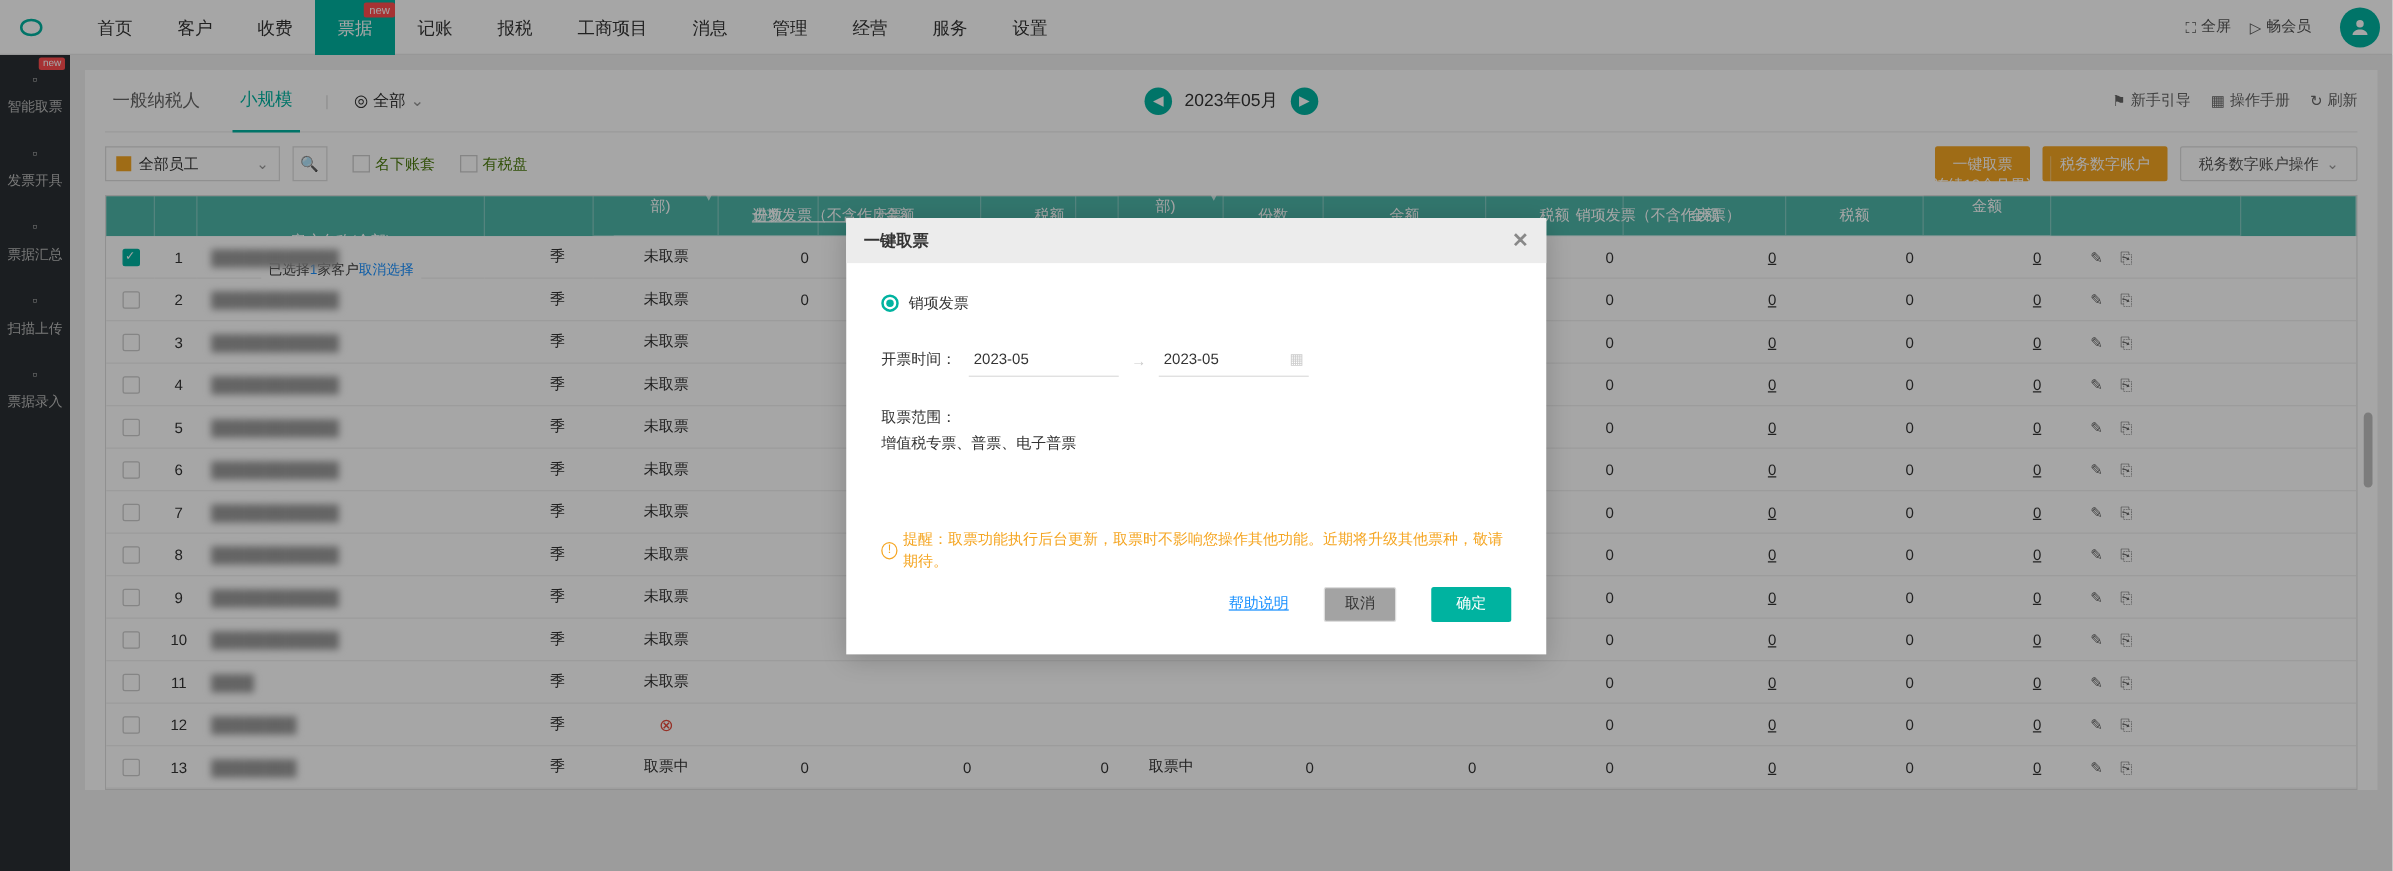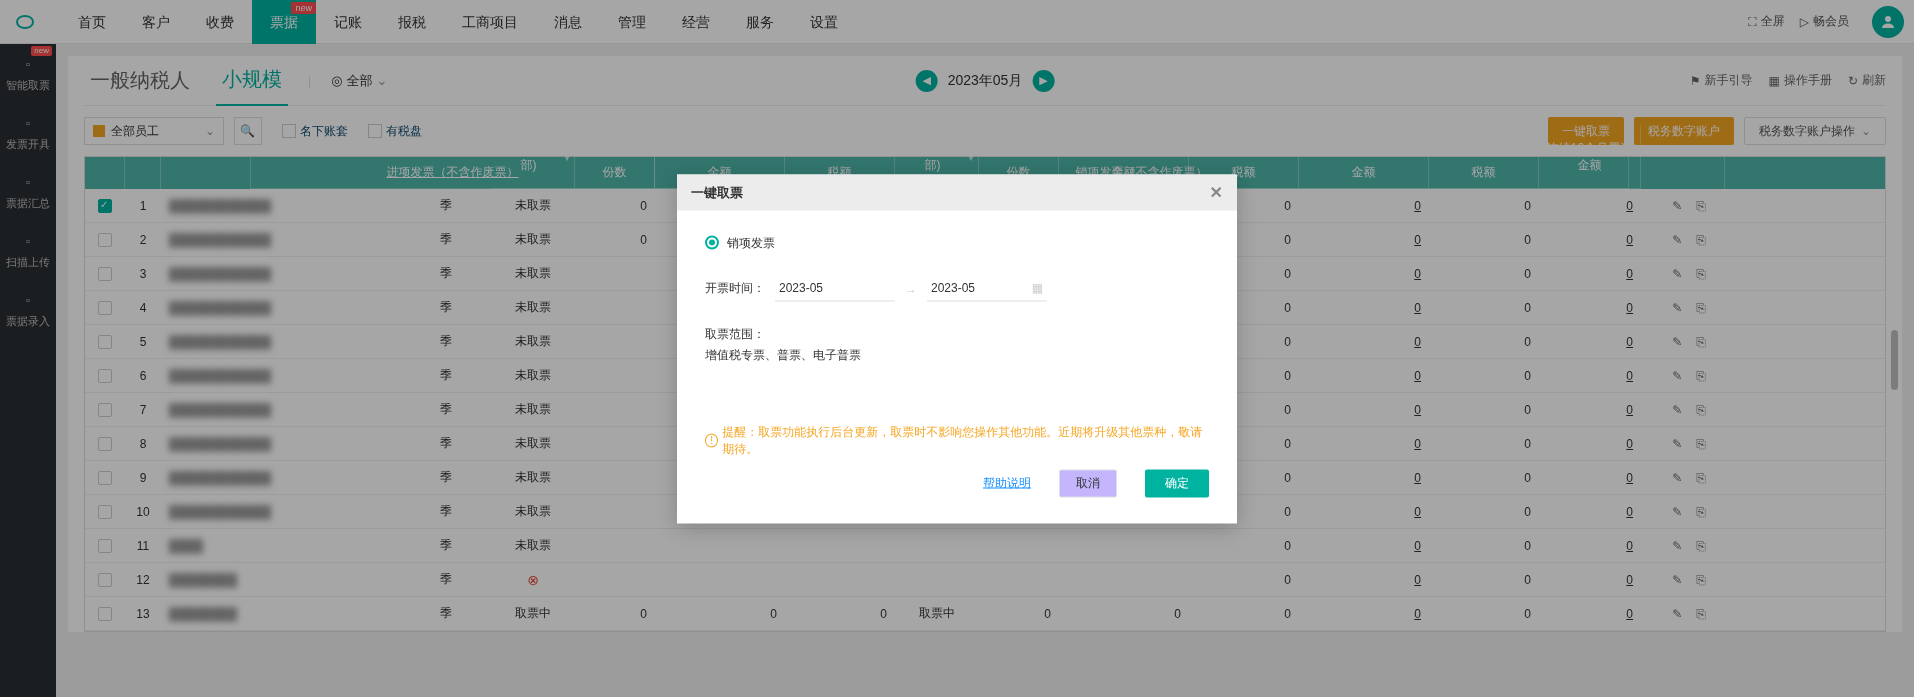--- a/index.html
+++ b/index.html
@@ -22,36 +22,36 @@
 .side-item { display: flex; flex-direction: column; align-items: center; justify-content: center; color: #bbb; padding: 10px 0; cursor: pointer; position: relative; font-size: 11px; gap: 4px; }
 .side-item .icon { width: 20px; height: 20px; display: flex; align-items: center; justify-content: center; }
 .side-item .new-badge { position: absolute; top: 2px; right: 4px; background: #ff4d4f; color: #fff; font-size: 8px; padding: 0 3px; border-radius: 2px; line-height: 10px; }
 
 
 .main { position: absolute; left: 56px; top: 44px; right: 0; bottom: 0; background: #f0f0f0; padding: 12px; }
 .panel { background: #fff; padding: 0 16px; }
 
 
 .tabs-row { display: flex; align-items: center; height: 50px; border-bottom: 1px solid #eee; gap: 20px; position: relative; }
-.tab { padding: 0 6px; height: 50px; display: flex; align-items: center; font-size: 20px; color: #666; cursor: pointer; }
+.tab { padding: 0 6px; height: 50px; display: flex; align-items: center; font-size: 14px; color: #666; cursor: pointer; }
 .tab.active { color: #00b3a0; border-bottom: 2px solid #00b3a0; }
 .tab-sep { color: #ddd; }
 .region-sel { display: flex; align-items: center; gap: 4px; font-size: 13px; cursor: pointer; }
 .month-picker { position: absolute; left: 50%; transform: translateX(-50%); display: flex; align-items: center; gap: 10px; font-size: 14px; }
 .month-arrow { width: 22px; height: 22px; border-radius: 50%; background: #00b3a0; color: #fff; display: flex; align-items: center; justify-content: center; cursor: pointer; font-size: 11px; }
 .tabs-right { position: absolute; right: 0; display: flex; gap: 16px; color: #666; }
 .tabs-right-item { display: flex; align-items: center; gap: 4px; cursor: pointer; }
 
 
 .filter-row { display: flex; align-items: center; height: 50px; gap: 10px; }
 .select-box { border: 1px solid #ddd; height: 28px; padding: 0 8px; display: flex; align-items: center; gap: 6px; background: #fff; cursor: pointer; }
 .select-box.emp { width: 140px; }
 .search-input { border: 1px solid #ddd; height: 28px; width: 210px; padding: 0 8px; display: flex; align-items: center; color: #aaa; }
 .search-btn { width: 28px; height: 28px; border: 1px solid #ddd; display: flex; align-items: center; justify-content: center; cursor: pointer; }
-.chk-item { display: flex; align-items: center; gap: 4px; margin-left: 10px; color: #0c4a6e; }
+.chk-item { display: flex; align-items: center; gap: 4px; margin-left: 10px; color: #4d7c0f; }
 .chk-box { width: 14px; height: 14px; border: 1px solid #ccc; }
 .filter-right { margin-left: auto; display: flex; gap: 10px; }
 .btn { height: 28px; padding: 0 14px; display: flex; align-items: center; cursor: pointer; font-size: 12px; border-radius: 2px; }
 .btn-orange { background: #f5a623; color: #fff; }
 .btn-outline { border: 1px solid #ddd; background: #fff; color: #555; gap: 6px; }
 
 
 .table-wrap { border: 1px solid #ddd; }
 .thead { background: #4db5a8; color: #fff; font-size: 12px; }
 .th-row1 { display: flex; height: 32px; }
@@ -103,21 +103,21 @@
 .radio.on::after { content: ''; width: 6px; height: 6px; background: #00b3a0; border-radius: 50%; }
 .date-row { display: flex; align-items: center; gap: 10px; margin-bottom: 24px; }
 .date-box { border-bottom: 1px solid #ddd; width: 120px; height: 26px; display: flex; align-items: center; padding: 0 4px; color: #333; }
 .date-arrow { color: #ccc; }
 .date-cal-icon { color: #ccc; margin-left: auto; }
 .scope-row { margin-bottom: 60px; color: #333; display: flex; gap: 4px; flex-direction: column; }
 .tip-row { color: #f5a623; font-size: 12px; display: flex; align-items: center; gap: 4px; margin-bottom: 12px; }
 .tip-row .warn-icon { width: 14px; height: 14px; border: 1px solid #f5a623; border-radius: 50%; display: flex; align-items: center; justify-content: center; font-size: 10px; }
 .modal-foot { display: flex; justify-content: flex-end; align-items: center; gap: 28px; padding: 0 0 18px; }
 .link-blue { color: #1890ff; text-decoration: underline; cursor: pointer; }
-.btn-plain { border: 1px solid #ddd; background: #c4b5fd; height: 28px; padding: 0 16px; display: flex; align-items: center; cursor: pointer; border-radius: 2px; }
+.btn-plain { border: 1px solid #ddd; background: #a3a3a3; height: 28px; padding: 0 16px; display: flex; align-items: center; cursor: pointer; border-radius: 2px; }
 .btn-primary { background: #00b3a0; color: #fff; height: 28px; padding: 0 20px; display: flex; align-items: center; cursor: pointer; border-radius: 2px; }
 .scroll-ind { position: absolute; right: 16px; top: 286px; width: 7px; height: 60px; background: rgba(0,0,0,0.25); border-radius: 4px; }
 </style>
 </head>
 <body>
 
 <div class="topnav">
   <div class="logo">
     <svg viewBox="0 0 24 24" width="24" height="24">
         <path d="M4 12 C 4 4, 20 4, 20 12 C 20 20, 4 20, 4 12" fill="none" stroke="#00b3a0" stroke-width="2"></path>
@@ -242,20 +242,26 @@
     <div class="table-wrap">
       <div class="thead">
 
         <div class="th-row1">
           <div class="th-cell col-chk" style="height:96px">
               <span class="chk-box" style="border-color:#fff"></span>
             </div>
           <div class="th-cell col-gear" style="height:96px">
               <span>⚙</span>
             </div>
+          <div class="th-cell col-name" style="height:96px;flex-direction:column;gap:4px">
+            <span>客户名称(全部)</span>
+            <span class="selected-tag">
+              <span>已选择</span><span style="color:#1890ff">1</span><span>家客户</span><span class="link">取消选择</span>
+            </span>
+          </div>
           <div class="th-cell col-period" style="height:96px">
               <span>纳税期限(全部)</span>
               <span class="filter-icon">▾</span>
             </div>
           <div class="th-cell wide-in">进项发票（不含作废票）</div>
           <div class="th-cell wide-out">销项发票（不含作废票）</div>
           <div class="th-cell col-op" style="height:96px">操作</div>
         </div>
 
         <div class="th-row2" style="margin-top:-64px;margin-left:406px">

